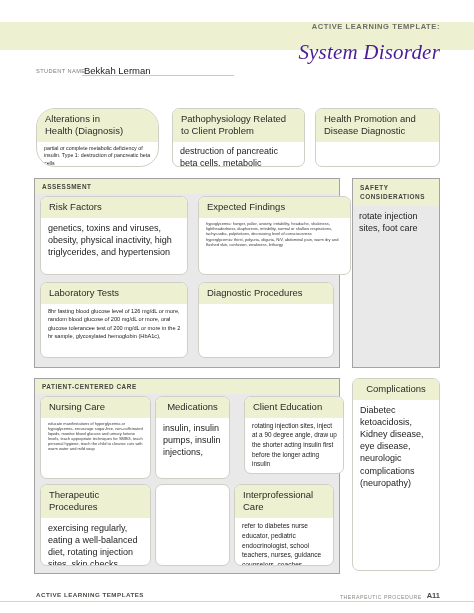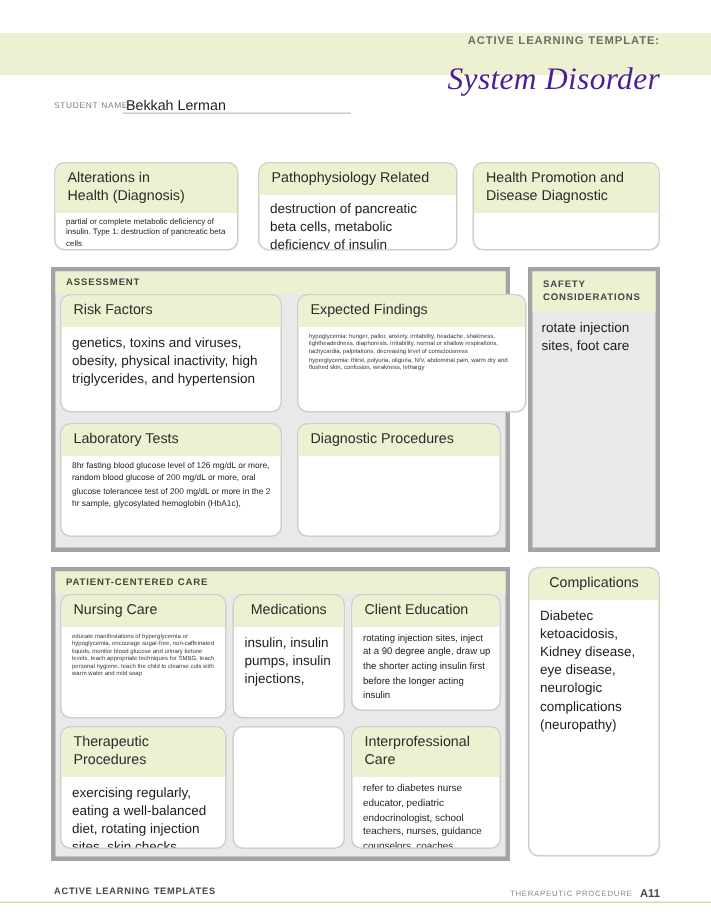--- a/index.html
+++ b/index.html
@@ -60,38 +60,38 @@
   .card-bd{
     padding:4px 6px 4px 7px;
     font-size:7.6px;line-height:1.35;color:#1c1c1c;
   }
   .card-bd.big{font-size:9px;line-height:1.35;}
   .card-bd.tiny{font-size:4px;line-height:1.28;color:#3a3a3a;}
 
   
   .section{
     position:absolute;box-sizing:border-box;background:#e9e9e9;
-    border:3px solid #a3a3a3;
+    border:1px solid #a3a3a3;
   }
   .section-hd{
     background:#eef0d2;width:100%;box-sizing:border-box;
     font-size:6.4px;letter-spacing:.55px;font-weight:700;
     color:#45453e;text-transform:uppercase;padding:4px 0 4px 7px;
   }
   .section-hd.two{line-height:1.45;padding:4px 0 4px 7px;}
 
   
   .ftr-rule{position:absolute;left:0;top:601px;width:474px;height:1px;background:#d8daae;}
   .ftr-left{
     position:absolute;left:36px;top:591px;
     font-size:6.2px;letter-spacing:.5px;font-weight:700;color:#4a4a44;text-transform:uppercase;
   }
   .ftr-right{
     position:absolute;right:34px;top:591px;
-    display:flex;align-items:center;gap:5px;
+    display:flex;align-items:flex-end;gap:5px;
   }
   .ftr-cat{font-size:5.2px;letter-spacing:.5px;color:#8a8a82;text-transform:uppercase;}
   .ftr-pg{font-size:7.5px;font-weight:700;color:#4a4a44;}
 </style>
 </head>
 <body>
 
 <div class="page">
 
   <div class="hdr-band"></div>
@@ -103,31 +103,32 @@
   <div class="info">
 
     <div class="info-row" style="height:16px;">
       <span class="lbl" style="left:0;">STUDENT NAME</span>
       <span class="val" style="left:48px;">Bekkah Lerman</span>
       <span class="rule" style="left:46px;width:152px;"></span>
     </div>
 
   </div>
 
-  <div class="card" style="left:36px;top:108px;width:123px;height:59px;">
+  <div class="card" style="left:36px;top:108px;width:123px;height:59px;border-radius:19px;">
     <div class="card-hd">
       <div>Alterations in</div>
       <div>Health (Diagnosis)</div>
     </div>
     <div class="card-bd" style="font-size:5.3px;line-height:1.45;padding-top:3px;">partial or complete metabolic deficiency of insulin. Type 1: destruction of pancreatic beta cells</div>
   </div>
 
   <div class="card" style="left:172px;top:108px;width:133px;height:59px;">
     <div class="card-hd">
       <div>Pathophysiology Related</div>
+      <div>to Client Problem</div>
     </div>
     <div class="card-bd big" style="padding-top:3px;">destruction of pancreatic beta cells, metabolic deficiency of insulin</div>
   </div>
 
   <div class="card" style="left:315px;top:108px;width:125px;height:59px;">
     <div class="card-hd">
       <div>Health Promotion and</div>
       <div>Disease Diagnostic</div>
     </div>
     <div class="card-bd big"></div>
@@ -174,21 +175,21 @@
   <div class="card" style="left:40px;top:396px;width:111px;height:83px;">
     <div class="card-hd">Nursing Care</div>
     <div class="card-bd tiny" style="padding-top:3px;">educate manifestations of hyperglycemia or hypoglycemia, encourage sugar-free, non-caffeinated liquids, monitor blood glucose and urinary ketone levels, teach appropriate techniques for SMBG, teach personal hygiene, teach the child to cleanse cuts with warm water and mild soap</div>
   </div>
 
   <div class="card" style="left:155px;top:396px;width:75px;height:83px;">
     <div class="card-hd center">Medications</div>
     <div class="card-bd big" style="padding-top:4px;">insulin, insulin pumps, insulin injections,</div>
   </div>
 
-  <div class="card" style="left:234px;top:396px;width:100px;height:78px;">
+  <div class="card" style="left:244px;top:396px;width:100px;height:78px;">
     <div class="card-hd">Client Education</div>
     <div class="card-bd" style="font-size:6.4px;line-height:1.5;padding-top:3px;">rotating injection sites, inject at a 90 degree angle, draw up the shorter acting insulin first before the longer acting insulin</div>
   </div>
 
   <div class="card" style="left:40px;top:484px;width:111px;height:82px;">
     <div class="card-hd">Therapeutic Procedures</div>
     <div class="card-bd big" style="padding-top:4px;">exercising regularly, eating a well-balanced diet, rotating injection sites, skin checks</div>
   </div>
 
   <div class="card" style="left:155px;top:484px;width:75px;height:82px;">

